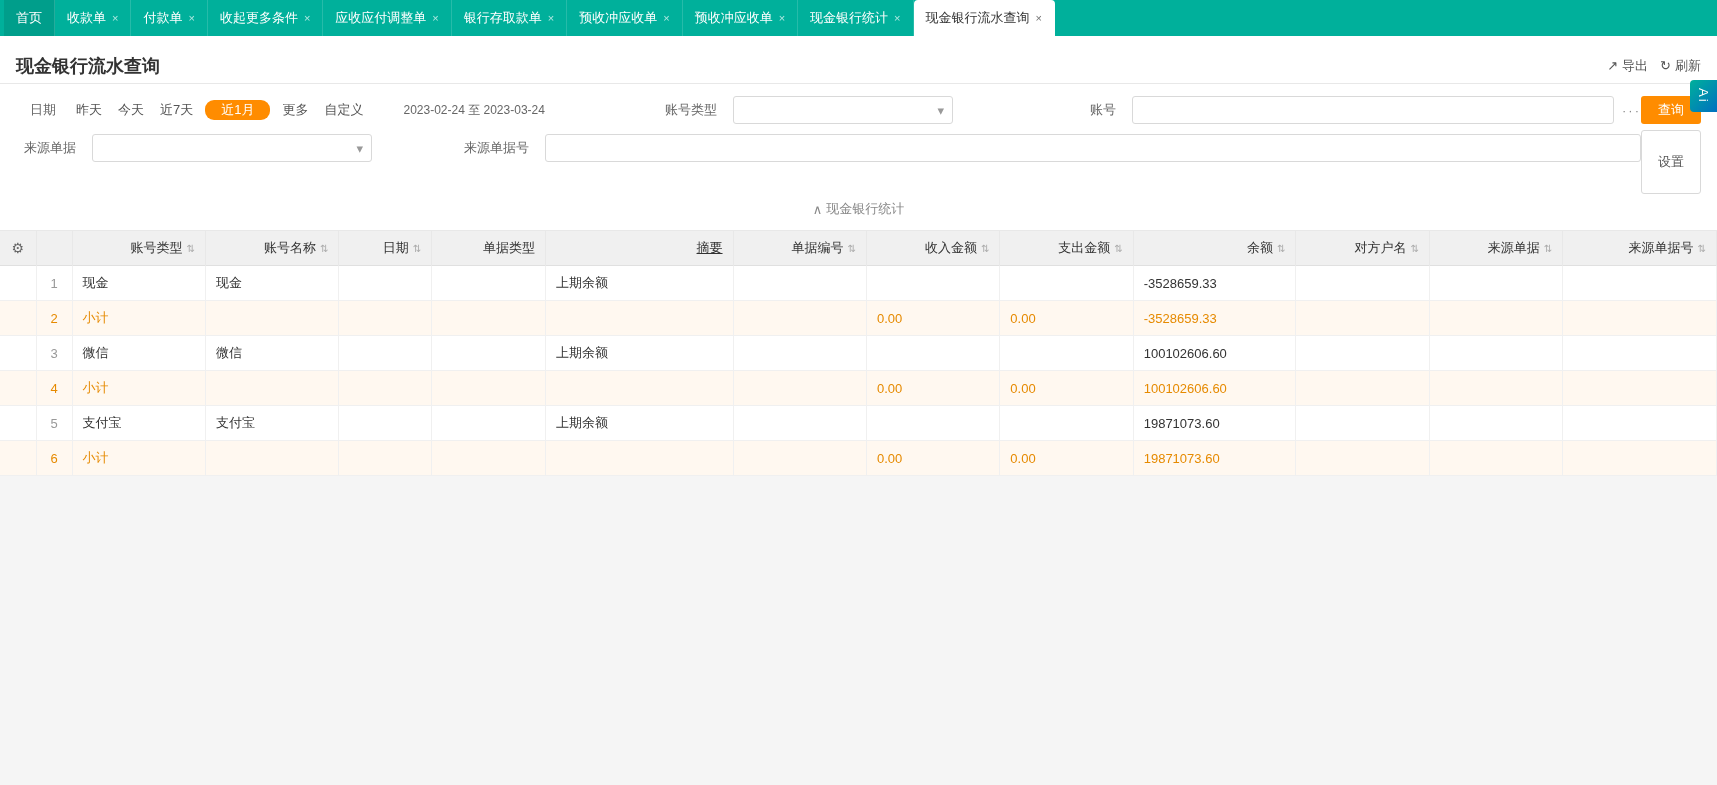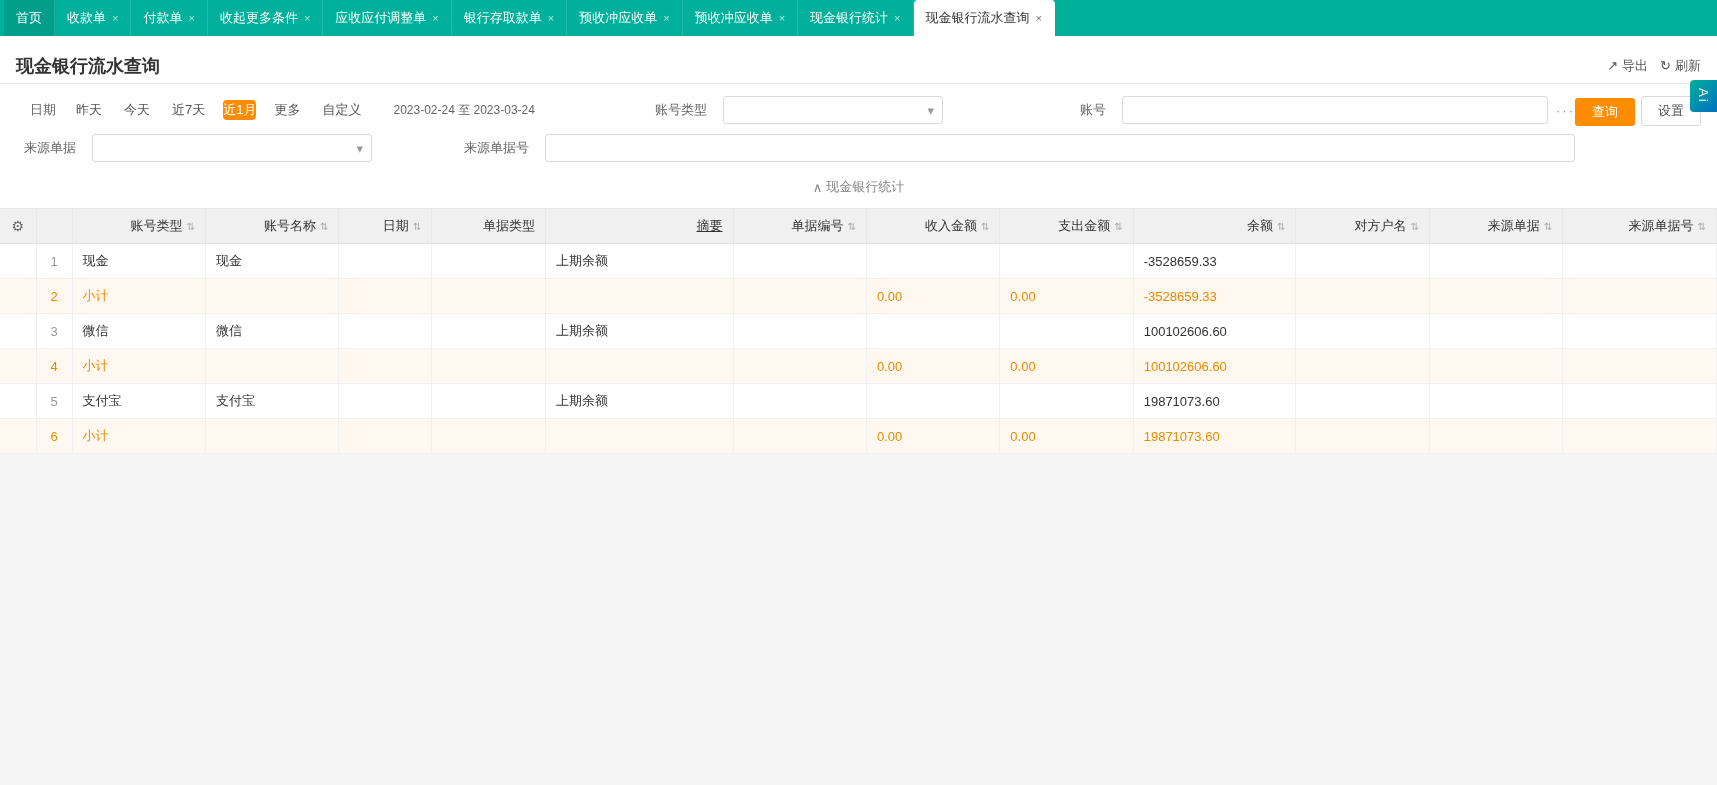--- a/index.html
+++ b/index.html
@@ -82,37 +82,37 @@
     }
     .filter-label {
       color: #666;
       min-width: 40px;
       text-align: right;
       flex-shrink: 0;
     }
     .date-options {
       display: flex;
       align-items: center;
-      gap: 14px;
+      gap: 8px;
     }
     .date-option {
       color: #555;
       cursor: pointer;
       padding: 1px 4px;
     }
     .date-option.active {
       background: #ff8c00;
       color: #fff;
-      border-radius: 4px;
-      padding: 1px 0;
+      border-radius: 9px;
+      padding: 1px 16px;
     }
     .date-range {
       color: #666;
       font-size: 12px;
-      margin-left: 12px;
+      margin-left: 20px;
     }
     .filter-select {
       border: 1px solid #d9d9d9;
       border-radius: 3px;
       padding: 4px 8px;
       min-width: 200px;
       height: 28px;
       display: flex;
       align-items: center;
       justify-content: space-between;
@@ -124,40 +124,41 @@
       border: 1px solid #d9d9d9;
       border-radius: 3px;
       padding: 4px 8px;
       height: 28px;
       flex: 1;
       outline: none;
       color: #333;
     }
     .action-buttons {
       display: flex;
+      flex-direction: column;
       gap: 6px;
       align-items: flex-end;
       flex-shrink: 0;
     }
     .btn-primary {
       background: #ff8c00;
       color: #fff;
       border: none;
       border-radius: 3px;
       padding: 5px 16px;
       cursor: pointer;
       font-size: 13px;
       min-width: 60px;
     }
     .btn-default {
       background: #fff;
       color: #555;
       border: 1px solid #d9d9d9;
       border-radius: 3px;
-      padding: 5px 16px;
+      padding: 22px 16px;
       cursor: pointer;
       font-size: 13px;
       min-width: 60px;
     }
     .collapse-bar {
       display: flex;
       align-items: center;
       justify-content: center;
       color: #888;
       font-size: 12px;

